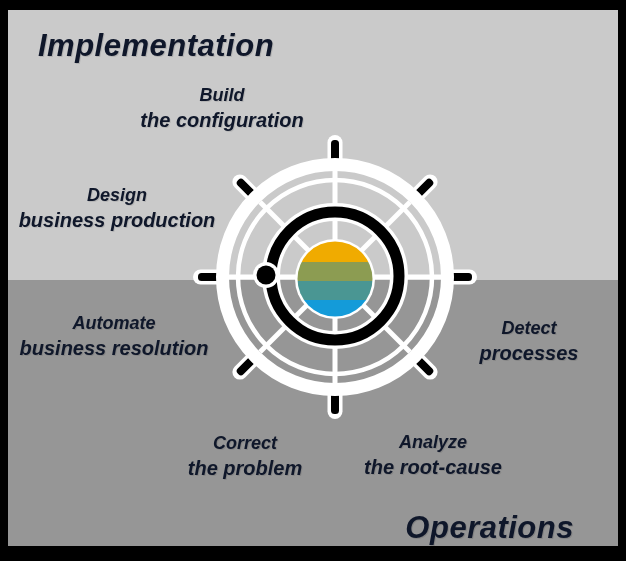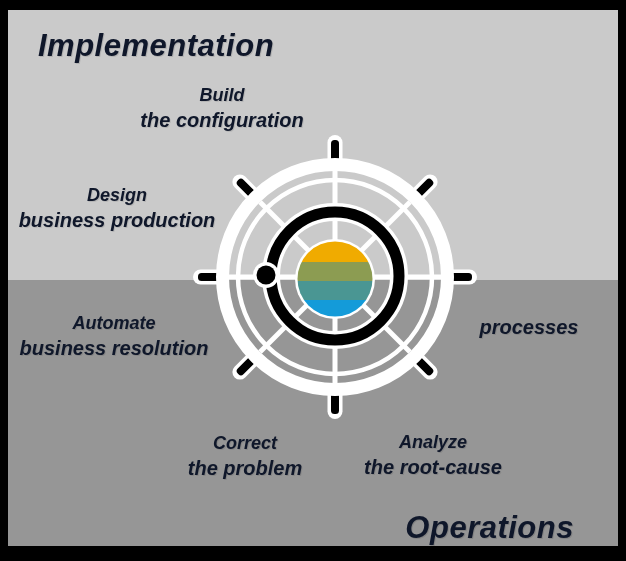--- a/index.html
+++ b/index.html
@@ -114,20 +114,21 @@
     </div>
     <div class="txt step" id="step-design">
       <span class="t1">Design</span>
       <span class="t2">business production</span>
     </div>
     <div class="txt step" id="step-automate">
       <span class="t1">Automate</span>
       <span class="t2">business resolution</span>
     </div>
     <div class="txt step" id="step-detect">
+      <span class="t1">Detect</span>
       <span class="t2">processes</span>
     </div>
     <div class="txt step" id="step-analyze">
       <span class="t1">Analyze</span>
       <span class="t2">the root-cause</span>
     </div>
     <div class="txt step" id="step-correct">
       <span class="t1">Correct</span>
       <span class="t2">the problem</span>
     </div>

